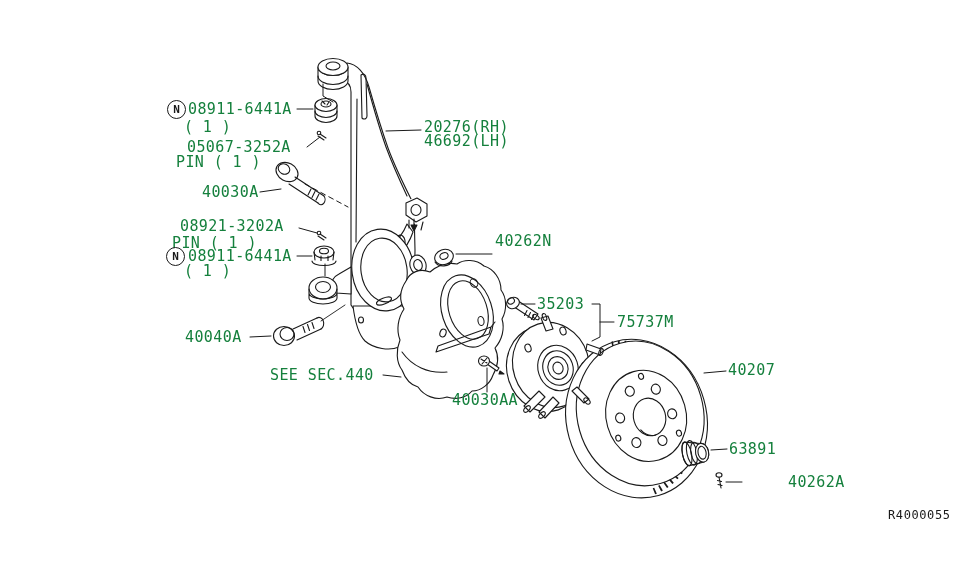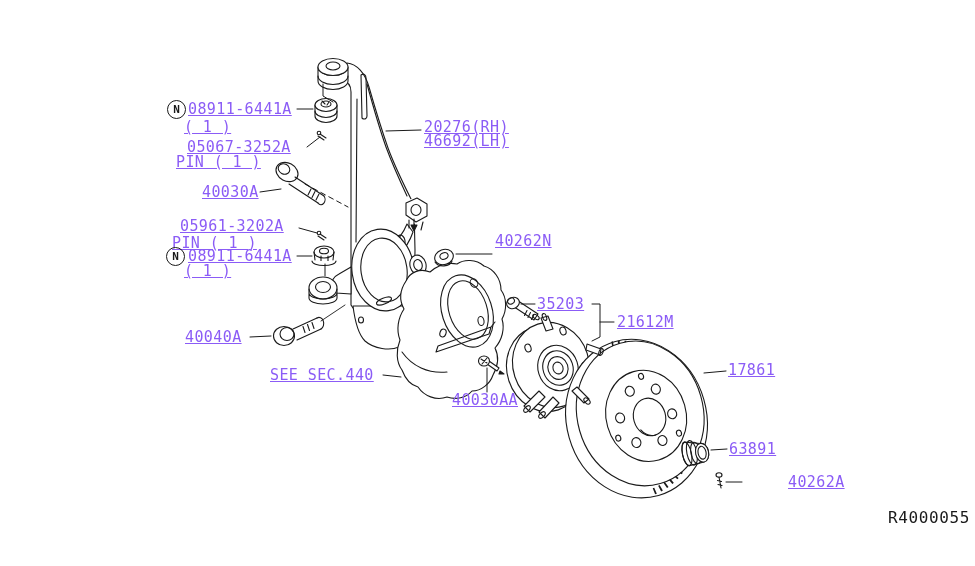--- a/index.html
+++ b/index.html
@@ -1,25 +1,25 @@
 <!DOCTYPE html>
 <html><head>
 <meta charset="utf-8">
 <style>
   html,body{margin:0;padding:0;background:#fff;}
   .stage{position:relative;width:975px;height:566px;background:#fff;overflow:hidden;
          font-family:"DejaVu Sans Mono", monospace;}
   svg{position:absolute;left:0;top:0;}
   .lbl{position:absolute;font-size:15px;line-height:16px;letter-spacing:0.4px;
-       color:#8b5cf6;white-space:nowrap;text-decoration:underline;}
+       color:#15803d;white-space:nowrap;}
   .circleN{position:absolute;width:17px;height:17px;border:1.6px solid #1a1a1a;
        border-radius:50%;font-size:11px;font-weight:bold;color:#1a1a1a;
        display:flex;align-items:center;justify-content:center;
        font-family:"DejaVu Sans Mono",monospace;}
-  .docnum{position:absolute;font-size:16px;letter-spacing:0.6px;color:#1a1a1a;}
+  .docnum{position:absolute;font-size:12px;letter-spacing:0.6px;color:#1a1a1a;}
 </style>
 </head>
 <body>
 
 <div class="stage">
 
 <svg width="975" height="566" viewBox="0 0 975 566" stroke="#1a1a1a" fill="none" stroke-width="1.1" stroke-linejoin="round" stroke-linecap="round">
 
   <g>
     <path d="M347,63 C357,64 365,73 369,87 C375,108 381,128 388,148 C395,167 403,183 411,199
@@ -217,36 +217,36 @@
   <div class="lbl" style="left:184px;top:119px">( 1 )</div>
 
   <div class="lbl" style="left:187px;top:139px">05067-3252A</div>
   <div class="lbl" style="left:176px;top:154px">PIN ( 1 )</div>
 
   <div class="lbl" style="left:202px;top:184px">40030A</div>
 
   <div class="lbl" style="left:424px;top:119px">20276(RH)</div>
   <div class="lbl" style="left:424px;top:133px">46692(LH)</div>
 
-  <div class="lbl" style="left:180px;top:218px">05961-3202A</div>
+  <div class="lbl" style="left:180px;top:218px">08921-3202A</div>
   <div class="lbl" style="left:172px;top:235px">PIN ( 1 )</div>
 
   <div class="circleN" style="left:166px;top:247px">N</div>
   <div class="lbl" style="left:188px;top:248px">08911-6441A</div>
   <div class="lbl" style="left:184px;top:263px">( 1 )</div>
 
   <div class="lbl" style="left:185px;top:329px">40040A</div>
 
   <div class="lbl" style="left:270px;top:367px">SEE SEC.440</div>
 
   <div class="lbl" style="left:452px;top:392px">40030AA</div>
 
   <div class="lbl" style="left:495px;top:233px">40262N</div>
 
   <div class="lbl" style="left:537px;top:296px">35203</div>
-  <div class="lbl" style="left:617px;top:314px">21612M</div>
-
-  <div class="lbl" style="left:728px;top:362px">17861</div>
+  <div class="lbl" style="left:617px;top:314px">75737M</div>
+
+  <div class="lbl" style="left:728px;top:362px">40207</div>
   <div class="lbl" style="left:729px;top:441px">63891</div>
   <div class="lbl" style="left:788px;top:474px">40262A</div>
 
   <div class="docnum" style="left:888px;top:508px">R4000055</div>
 </div>
 
 </body></html>

